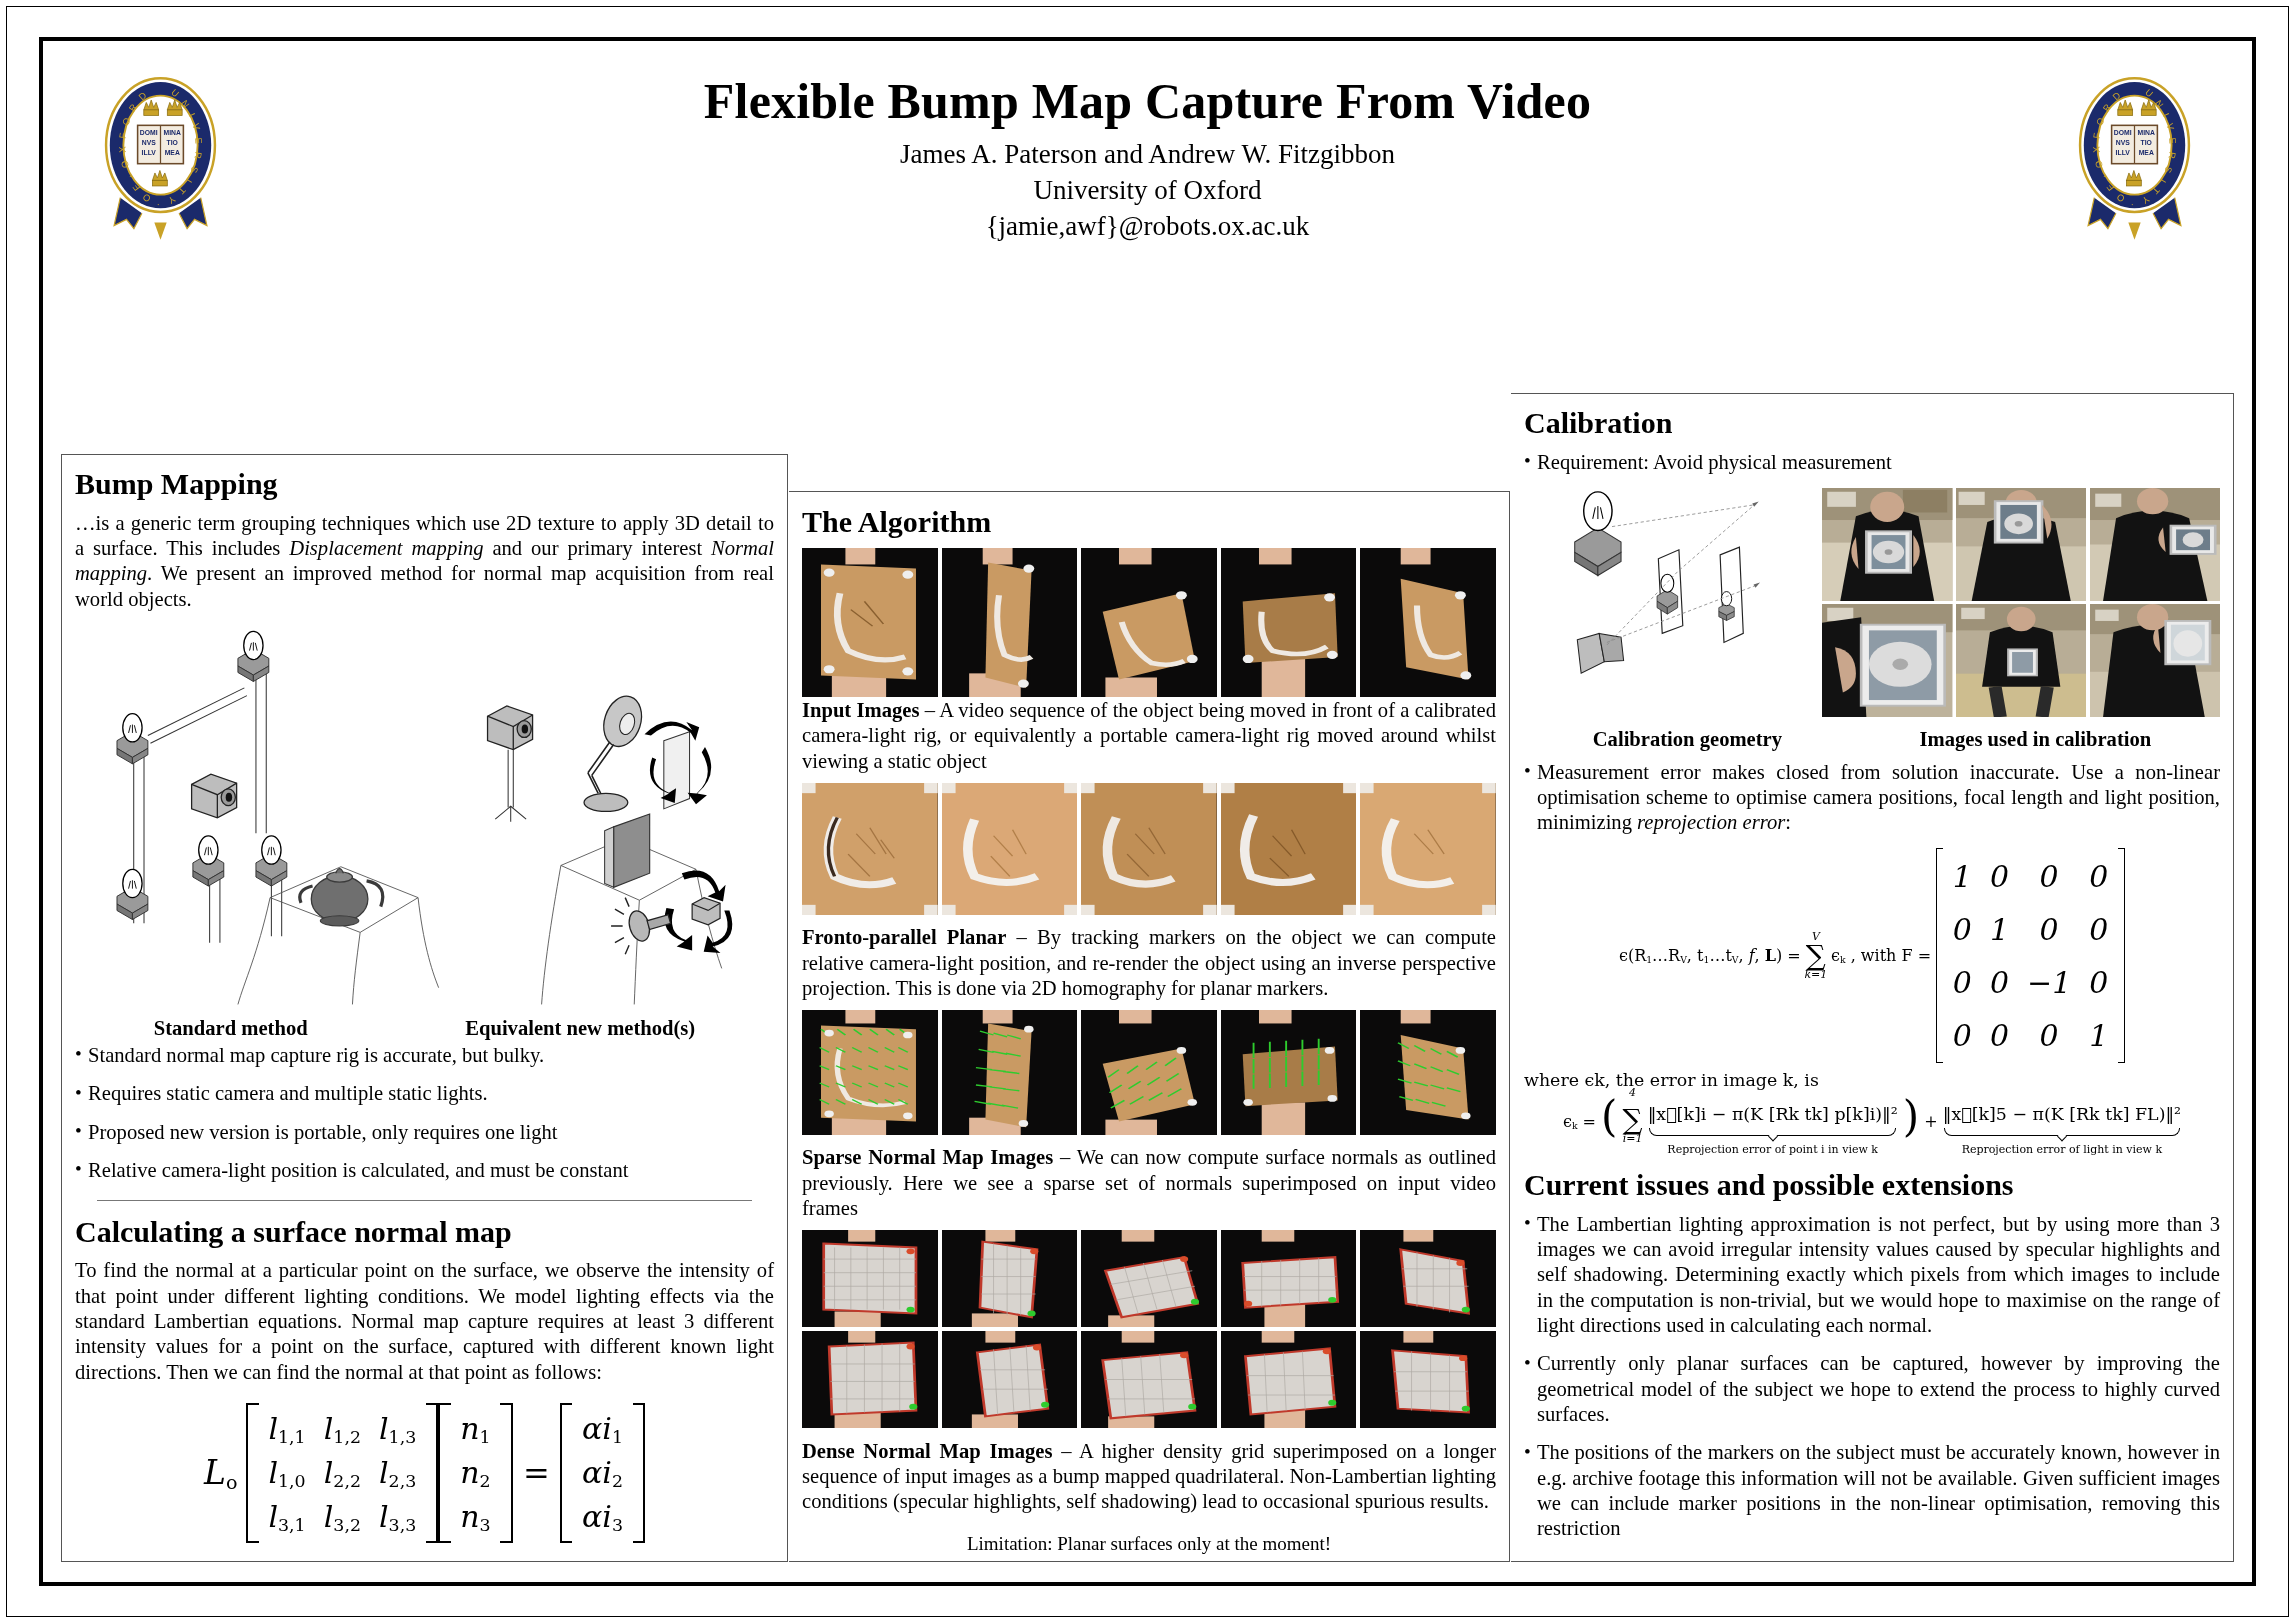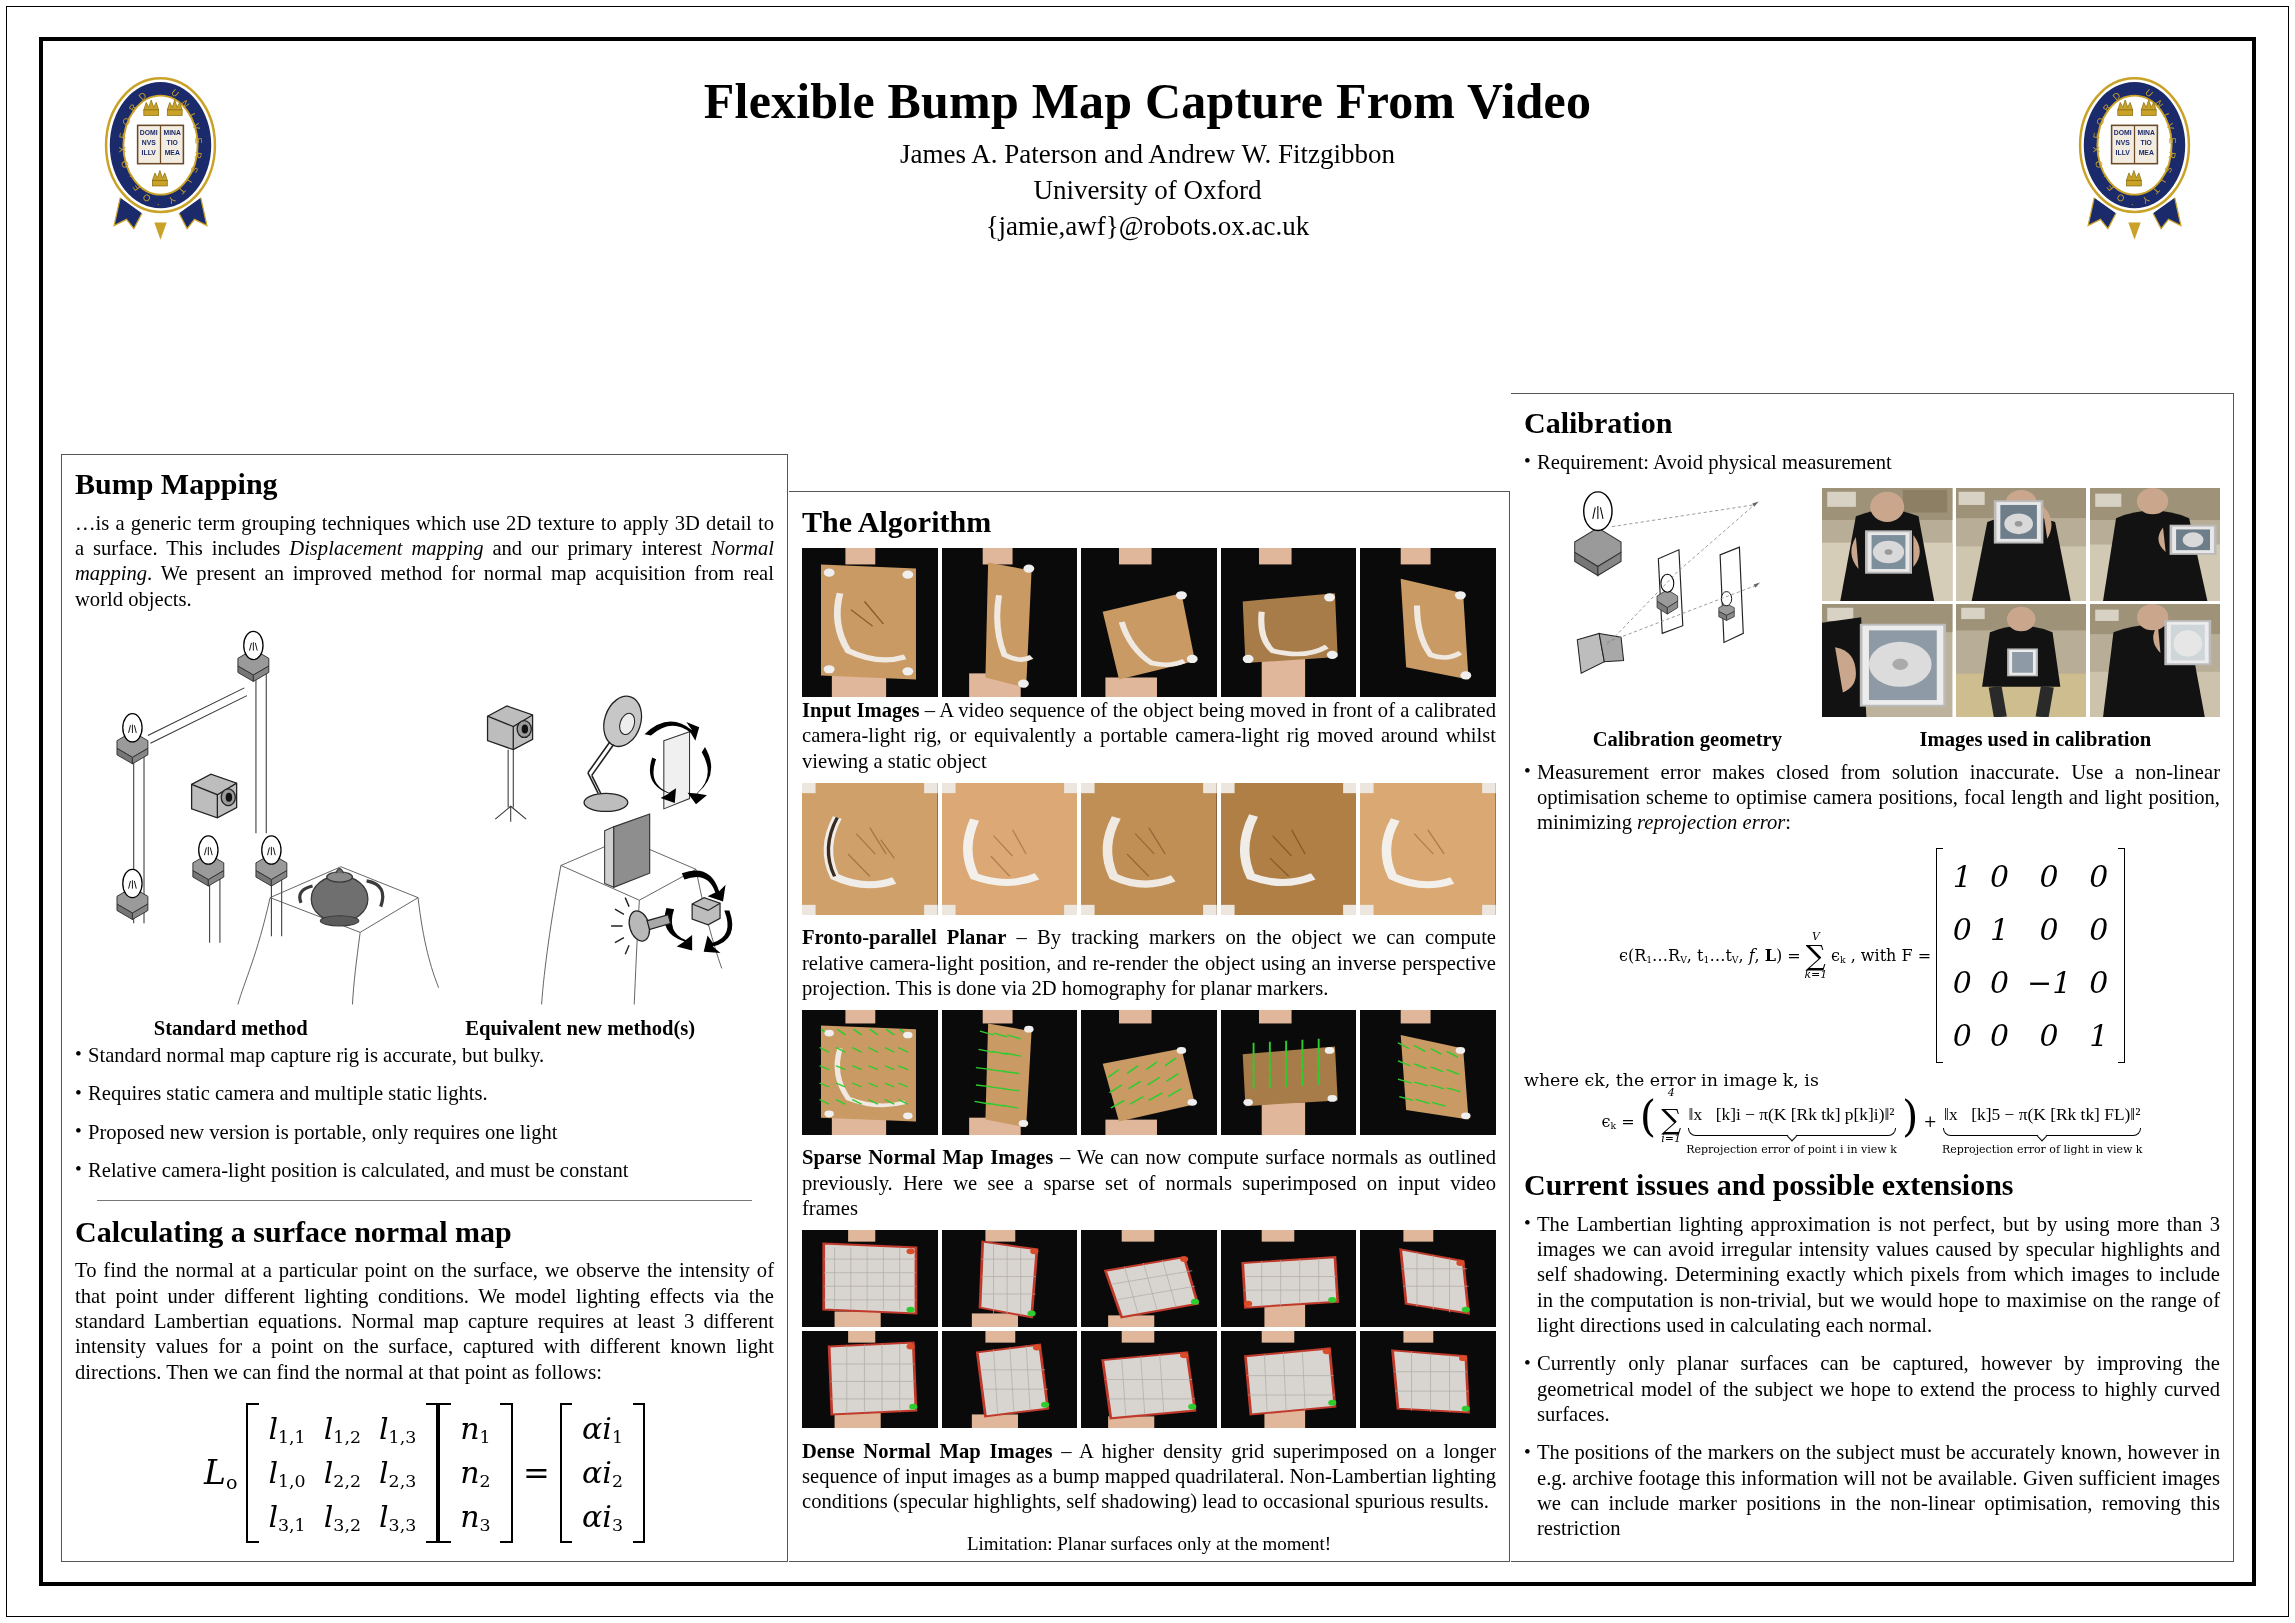--- a/index.html
+++ b/index.html
@@ -74,21 +74,21 @@
   .sumlim{position:absolute;left:50%;transform:translateX(-50%);font-size:11px;font-style:italic;}
   .sumlim.top{top:-12.2px;}
   .sumlim.bot{bottom:-12.2px;}
   .eqrow{display:flex;align-items:center;justify-content:center;gap:5.1px;flex-wrap:nowrap;}
   .mtx4 td{font-size:17.4px;padding:1.9px 7.7px;font-style:normal;}
   .brk.sm{padding:1.9px 7.7px;}
   .brk.sm:before,.brk.sm:after{width:5.8px;border-top-width:1.9px;border-bottom-width:1.9px;}
   .brk.sm:before{border-left-width:1.9px;}
   .brk.sm:after{border-right-width:1.9px;}
   .ubrace{display:inline-block;text-align:center;}
-  .ubrace .expr{display:block;font-size:17.4px;white-space:nowrap;font-family:Liberation Serif, serif;}
+  .ubrace .expr{display:block;font-size:17.4px;white-space:nowrap;}
   .ubrace .brace{display:block;height:7px;border-bottom:1.9px solid #000;border-left:1.9px solid #000;border-right:1.9px solid #000;border-radius:0 0 7.7px 7.7px;margin:1.3px 1.3px 0 1.3px;position:relative;}
   .ubrace .brace:after{content:"";position:absolute;left:50%;top:4.5px;width:5.8px;height:5.8px;border-right:1.9px solid #000;border-bottom:1.9px solid #000;transform:translateX(-50%) rotate(45deg);background:#fff;}
   .ubrace .lbl{display:block;font-size:11px;margin-top:5.1px;white-space:nowrap;}
   .whereline{font-size:17.4px;margin:3.9px 0 1.3px 0;}
   .limitation{font-size:19px;text-align:center;margin-top:18px;}
 </style>
 </head>
 <body>
 
 <div class="poster">

